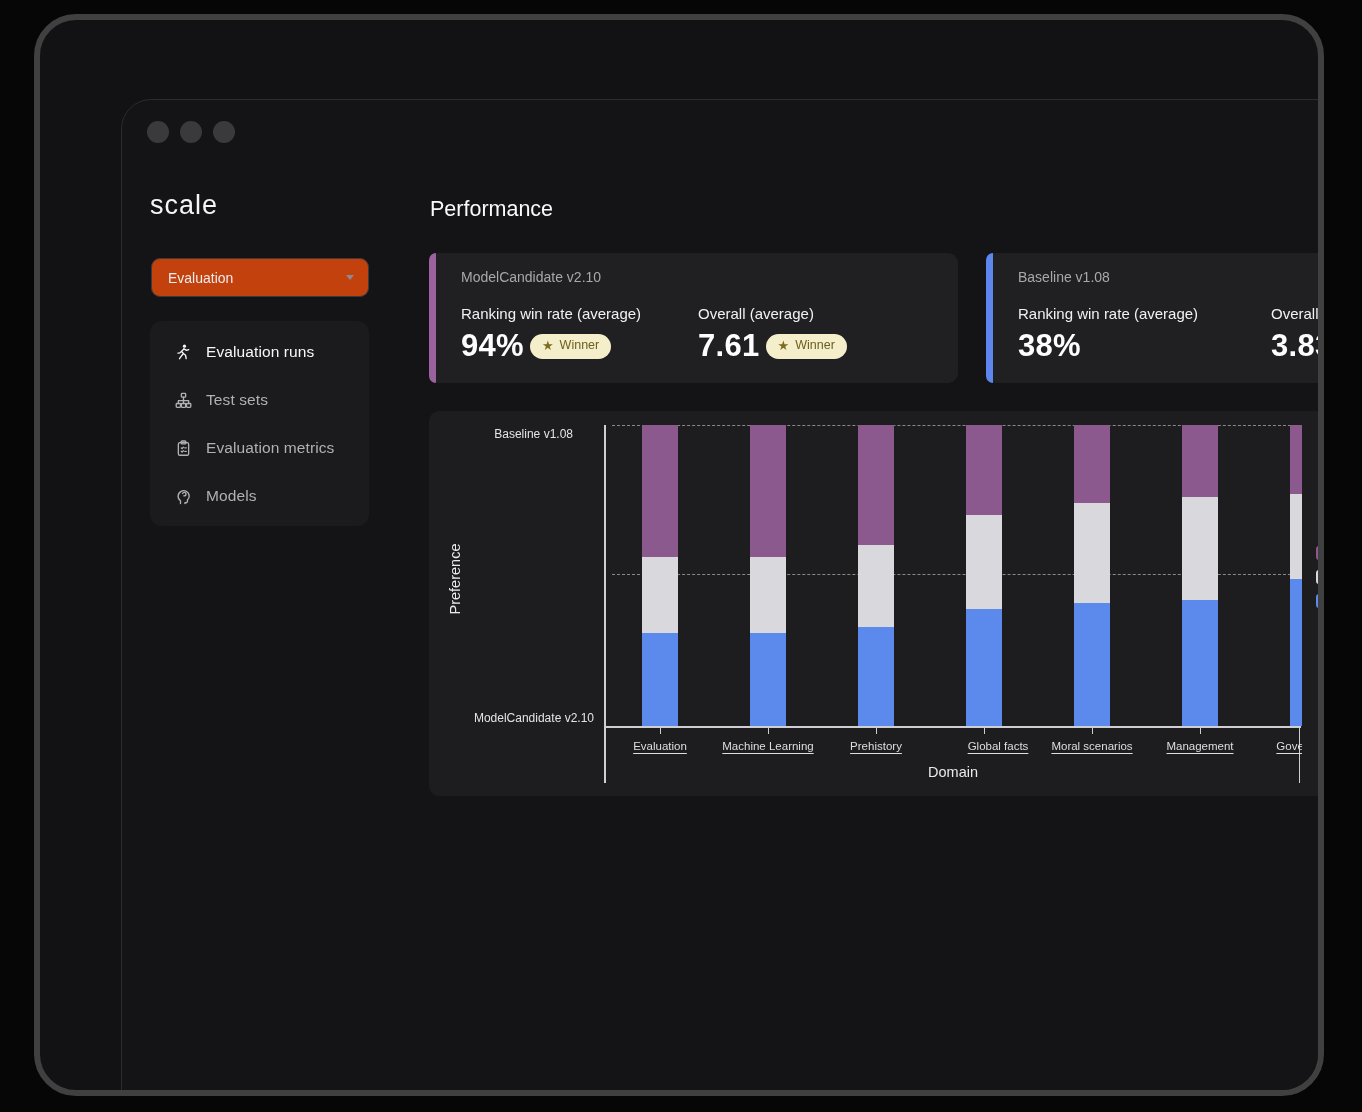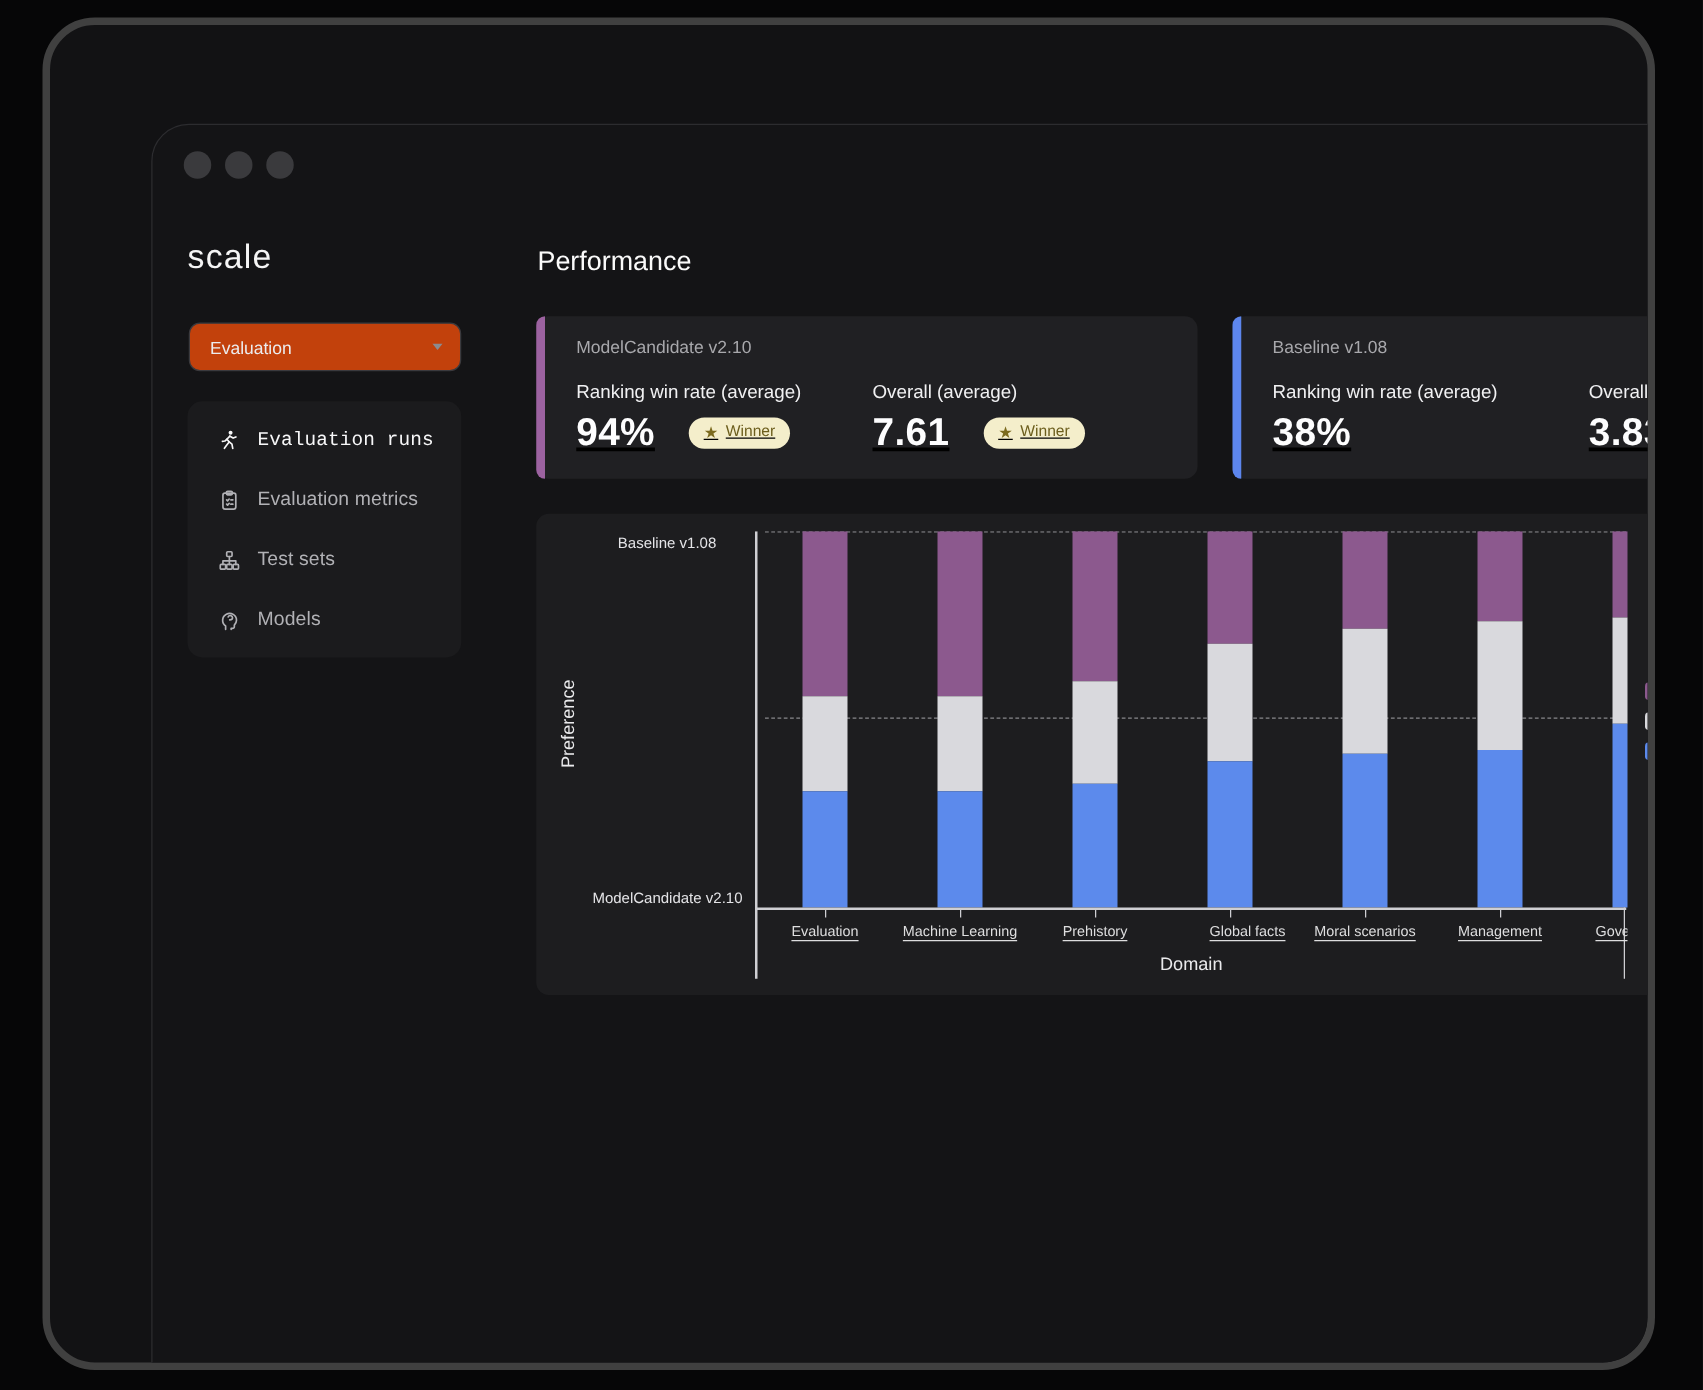--- a/index.html
+++ b/index.html
@@ -29,32 +29,32 @@
   }
   .dropdown-value{flex:1;font-size:14px;color:#ececee;}
   .chev{width:0;height:0;border-left:4.5px solid transparent;border-right:4.5px solid transparent;
     border-top:5.5px solid #8b8b90;}
   .side-panel{
     position:absolute;left:28px;top:221px;width:219px;height:205px;
     background:#1b1b1d;border-radius:12px;padding-top:7px;box-sizing:border-box;
   }
   .side-item{height:48px;display:flex;align-items:center;padding-left:24px;gap:13px;
     color:#b1b1b5;cursor:pointer;}
-  .side-item.active{color:#f7f7f8;font-family:Liberation Mono, monospace;}
+  .side-item.active{color:#f7f7f8;}
   .side-item .ico{width:19px;height:19px;flex:0 0 19px;display:block;}
   .side-item .lbl{font-size:15.5px;letter-spacing:.1px;}
   .heading{position:absolute;left:308px;top:97px;font-size:21.5px;font-weight:500;color:#fafafa;}
   .card{position:absolute;top:153px;height:130px;background:#202023;border-radius:10px;}
   .card.c1{left:307px;width:529px;}
   .card.c2{left:864px;width:430px;}
   .accent{position:absolute;left:0;top:0;bottom:0;width:7px;border-radius:10px 0 0 10px;}
   .card-title{position:absolute;left:32px;top:16px;font-size:14px;color:#a8a8ac;}
   .metric{position:absolute;top:52px;}
   .metric-label{font-size:15px;font-weight:500;color:#f1f1f3;}
-  .value-row{margin-top:6px;display:flex;align-items:center;gap:27px;text-decoration:underline;}
+  .value-row{margin-top:6px;display:flex;align-items:center;gap:6px;}
   .metric-value{font-size:31px;font-weight:600;color:#fdfdfe;letter-spacing:.3px;}
   .badge{display:flex;align-items:center;gap:6px;background:#f4eecb;border-radius:13px;
     padding:4px 12px 5px;height:16px;}
   .badge .star{color:#7c6b1f;font-size:13px;line-height:1;}
   .badge .blabel{color:#6c5e1d;font-size:12.5px;font-weight:500;line-height:1;}
   .chart-card{position:absolute;left:307px;top:311px;width:1000px;height:385px;
     background:#1d1d1f;border-radius:10px;}
   .y-top-label{position:absolute;left:0;top:16px;width:144px;text-align:right;
     font-size:12px;color:#e4e4e7;}
   .y-bottom-label{position:absolute;left:0;top:300px;width:165px;text-align:right;
@@ -101,36 +101,36 @@
           <circle cx="13.2" cy="4" r="2" fill="currentColor" stroke="none"></circle>
           <path d="M12.5 7.5 L9.5 10.6 L11.8 13.3 L9 17 L7 19.8"></path>
           <path d="M12.5 7.5 L15.8 9.4 L18.6 8.3"></path>
           <path d="M11.8 13.3 L14.6 15.6 L15.4 19.8"></path>
           <path d="M9.5 10.6 L7.4 12.4 L5 12.7"></path>
         </svg>
         <span class="lbl">Evaluation runs</span>
       </div>
       <div class="side-item">
         <svg class="ico" viewBox="0 0 24 24" fill="none" stroke="currentColor" stroke-width="1.7" stroke-linecap="round" stroke-linejoin="round">
-          <rect x="5.5" y="4.5" width="13" height="16" rx="2"></rect>
-          <rect x="9" y="2.5" width="6" height="3.6" rx="1.2"></rect>
-          <path d="M9.2 11.2 l1 1 1.6-1.8 M13.5 11.2 h2"></path>
-          <path d="M9.2 15.6 l1 1 1.6-1.8 M13.5 15.6 h2"></path>
-        </svg>
-        <span class="lbl">Evaluation metrics</span>
-      </div>
-      <div class="side-item">
-        <svg class="ico" viewBox="0 0 24 24" fill="none" stroke="currentColor" stroke-width="1.7" stroke-linecap="round" stroke-linejoin="round">
           <rect x="9.3" y="3" width="5.4" height="4.8" rx="1"></rect>
           <rect x="2.8" y="15.8" width="5.4" height="4.8" rx="1"></rect>
           <rect x="9.3" y="15.8" width="5.4" height="4.8" rx="1"></rect>
           <rect x="15.8" y="15.8" width="5.4" height="4.8" rx="1"></rect>
           <path d="M12 7.8 v4.4 M5.5 15.8 v-3.6 h13 v3.6 M12 12.2 v3.6"></path>
         </svg>
         <span class="lbl">Test sets</span>
+      </div>
+      <div class="side-item">
+        <svg class="ico" viewBox="0 0 24 24" fill="none" stroke="currentColor" stroke-width="1.7" stroke-linecap="round" stroke-linejoin="round">
+          <rect x="5.5" y="4.5" width="13" height="16" rx="2"></rect>
+          <rect x="9" y="2.5" width="6" height="3.6" rx="1.2"></rect>
+          <path d="M9.2 11.2 l1 1 1.6-1.8 M13.5 11.2 h2"></path>
+          <path d="M9.2 15.6 l1 1 1.6-1.8 M13.5 15.6 h2"></path>
+        </svg>
+        <span class="lbl">Evaluation metrics</span>
       </div>
       <div class="side-item">
         <svg class="ico" viewBox="0 0 24 24" fill="none" stroke="currentColor" stroke-width="1.7" stroke-linecap="round" stroke-linejoin="round">
           <path d="M8.2 20.8 v-3.4 a7 7 0 1 1 11 -5.7 c0 2.2 -1 3.6 -2.2 4.8 v1.6 a1.8 1.8 0 0 1 -1.8 1.8 h-1.4 v0.9"></path>
           <path d="M10.8 8.2 a2.3 2.3 0 0 1 4.4 .9 c0 1.5 -1.5 2.1 -2.9 2.1"></path>
         </svg>
         <span class="lbl">Models</span>
       </div>
     </div>
 

